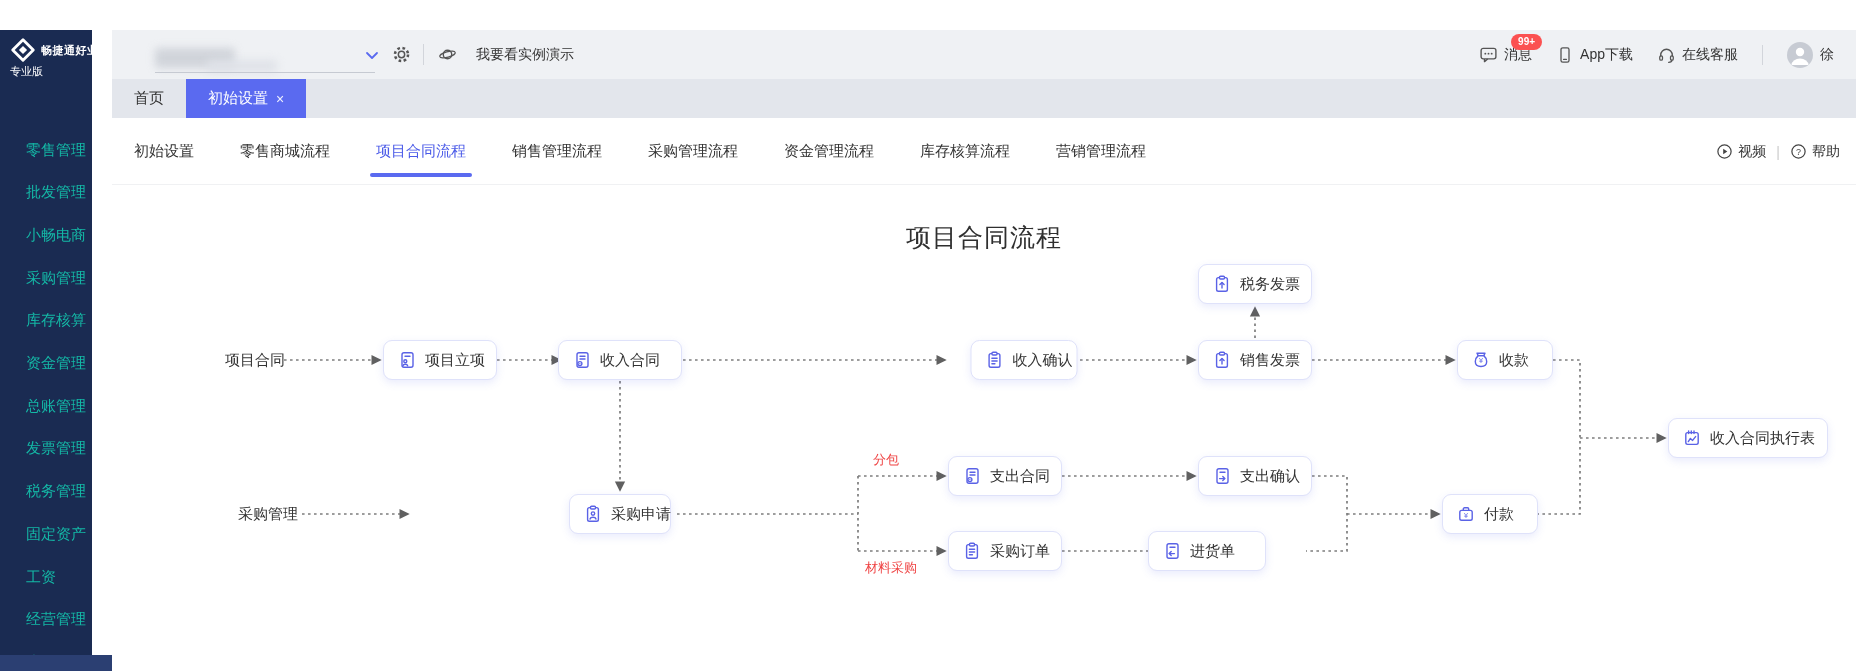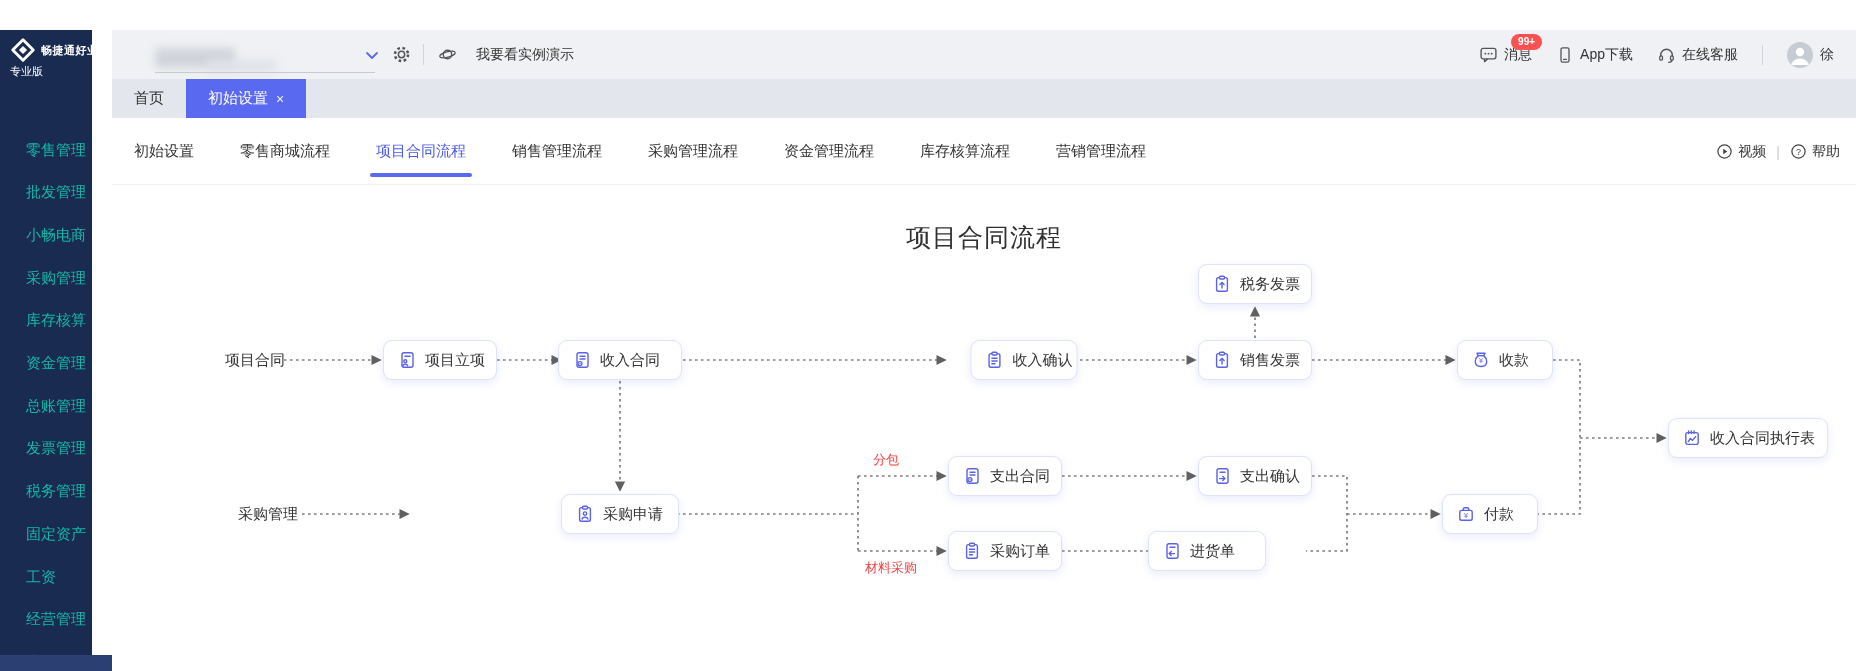--- a/index.html
+++ b/index.html
@@ -324,21 +324,21 @@
           <div class="node" style="left: 1393px; top: 242px; width: 96px;">
             <span style="display: flex;">
               <svg width="20" height="20" viewBox="0 0 20 20" fill="none" stroke="#5a62e6" stroke-width="1.4" stroke-linecap="round" stroke-linejoin="round">
                 <path d="M7.2 5.6 6 3.2h8L12.8 5.6z"></path>
                 <path d="M7.2 5.6h5.6c1.9 1.6 2.9 3.7 2.9 5.9 0 3.1-2.1 5-5.7 5s-5.7-1.9-5.7-5c0-2.2 1-4.3 2.9-5.9z"></path>
                 <text x="10" y="13.4" text-anchor="middle" font-size="7" fill="#5a62e6" stroke="none" font-family="DejaVu Sans,sans-serif">¥</text>
               </svg>
             </span>
             <span class="nlabel">收款</span>
           </div>
-          <div class="node" style="left: 508px; top: 396px; width: 118px;">
+          <div class="node" style="left: 508px; top: 396px; width: 102px;">
             <span style="display: flex;">
               <svg width="20" height="20" viewBox="0 0 20 20" fill="none" stroke="#5a62e6" stroke-width="1.4" stroke-linecap="round" stroke-linejoin="round">
                 <rect x="4.6" y="3.6" width="10.8" height="13.6" rx="1.8"></rect>
                 <rect x="7.5" y="2.2" width="5" height="2.8" rx="1" fill="#fff"></rect>
                 <circle cx="10" cy="9.6" r="1.7"></circle>
                 <path d="M7 15c.6-2.4 5.4-2.4 6 0"></path>
               </svg>
             </span>
             <span class="nlabel">采购申请</span>
           </div>

